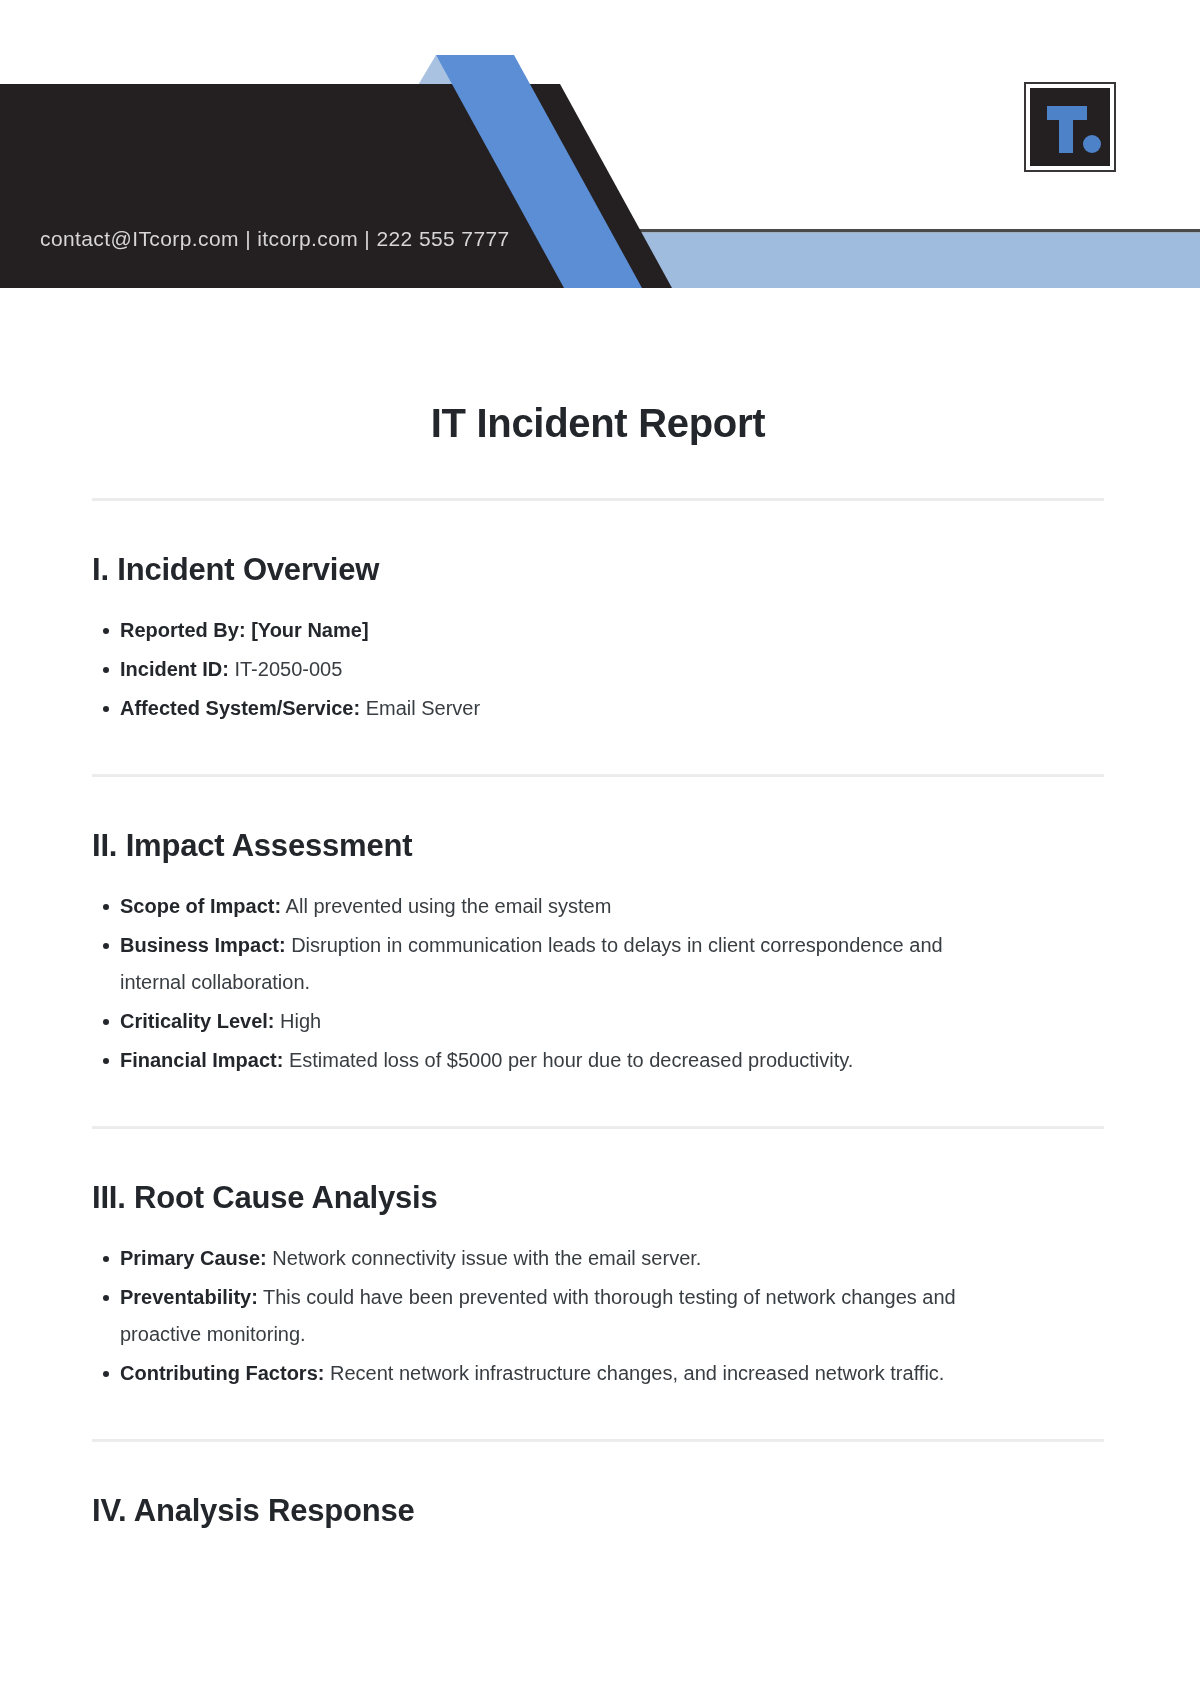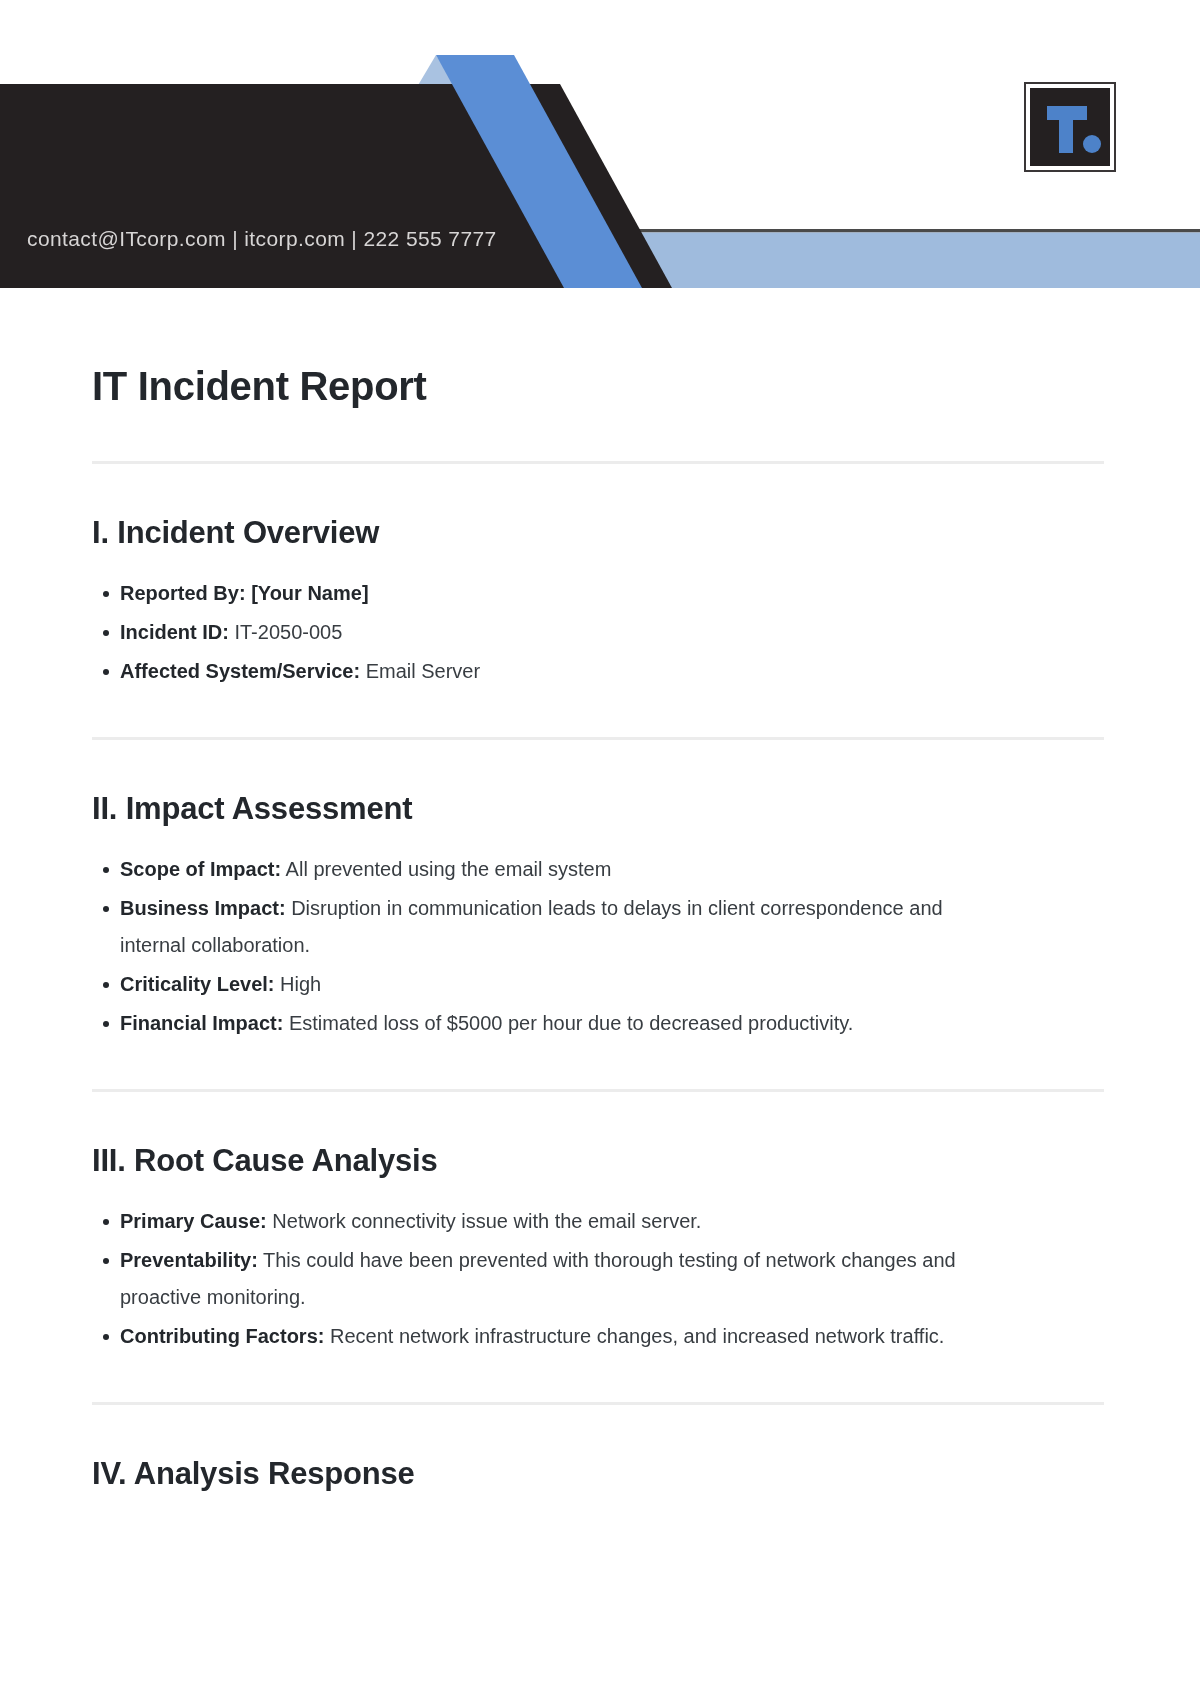--- a/index.html
+++ b/index.html
@@ -11,21 +11,21 @@
     background: #ffffff;
     overflow: hidden;
     font-family: "Liberation Sans", sans-serif;
   }
 
   
   .header-wrap { position: absolute; top: 0; left: 0; width: 1200px; height: 288px; }
   .header-svg { position: absolute; top: 0; left: 0; display: block; }
   .contact-line {
     position: absolute;
-    left: 27px;
+    left: 40px;
     top: 227px;
     font-size: 21px;
     letter-spacing: 0.4px;
     color: #d7d5d5;
     white-space: nowrap;
   }
   .logo-box {
     position: absolute;
     left: 1024px;
     top: 82px;
@@ -40,25 +40,25 @@
     height: 100%;
     background: #242021;
     display: flex;
     align-items: center;
     justify-content: center;
   }
 
   
   .content { margin: 0 96px 0 92px; width: 1012px; color: #383d42; }
   .doc-title {
-    margin-top: 74px;
+    margin-top: 111px;
     font-size: 40px;
     line-height: 48px;
     font-weight: 700;
-    text-align: left;
+    text-align: center;
     color: #23272c;
     letter-spacing: -0.3px;
   }
   .divider { height: 3px; background: #ececec; margin-top: 47px; }
   .divider.first { margin-top: 51px; }
   .section-heading {
     margin-top: 49px;
     font-size: 31px;
     line-height: 40px;
     font-weight: 700;

